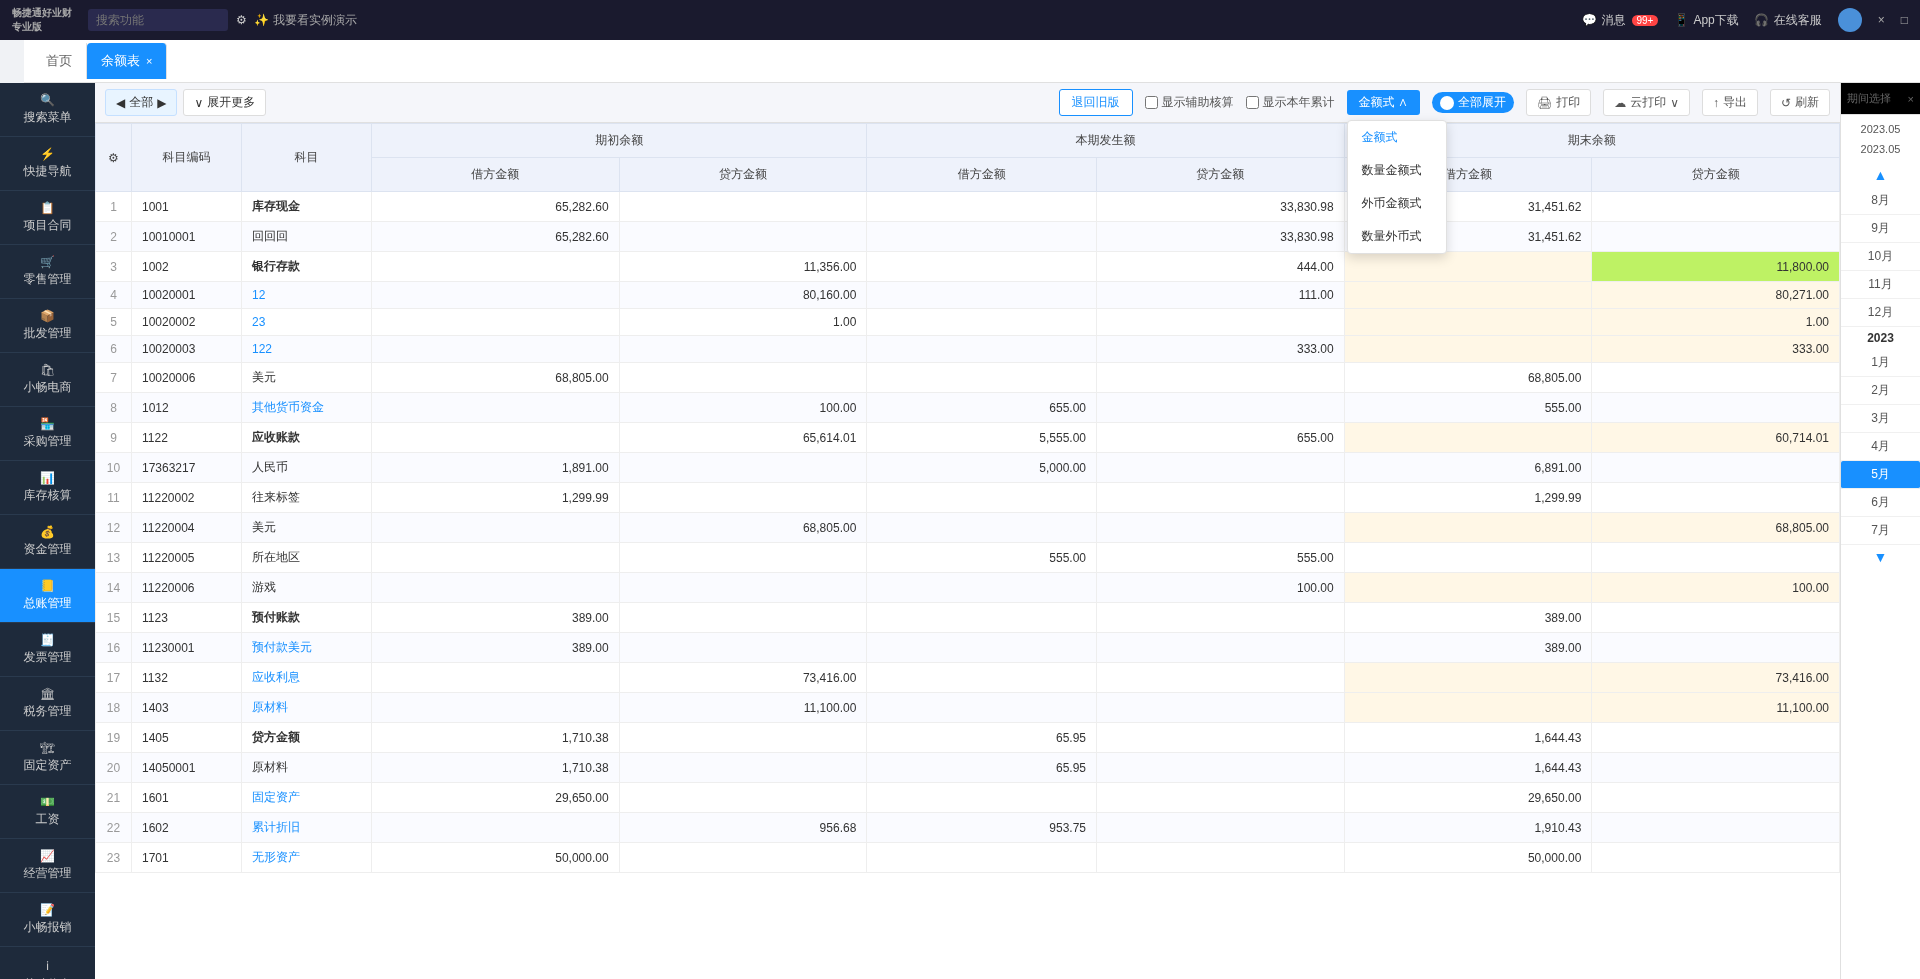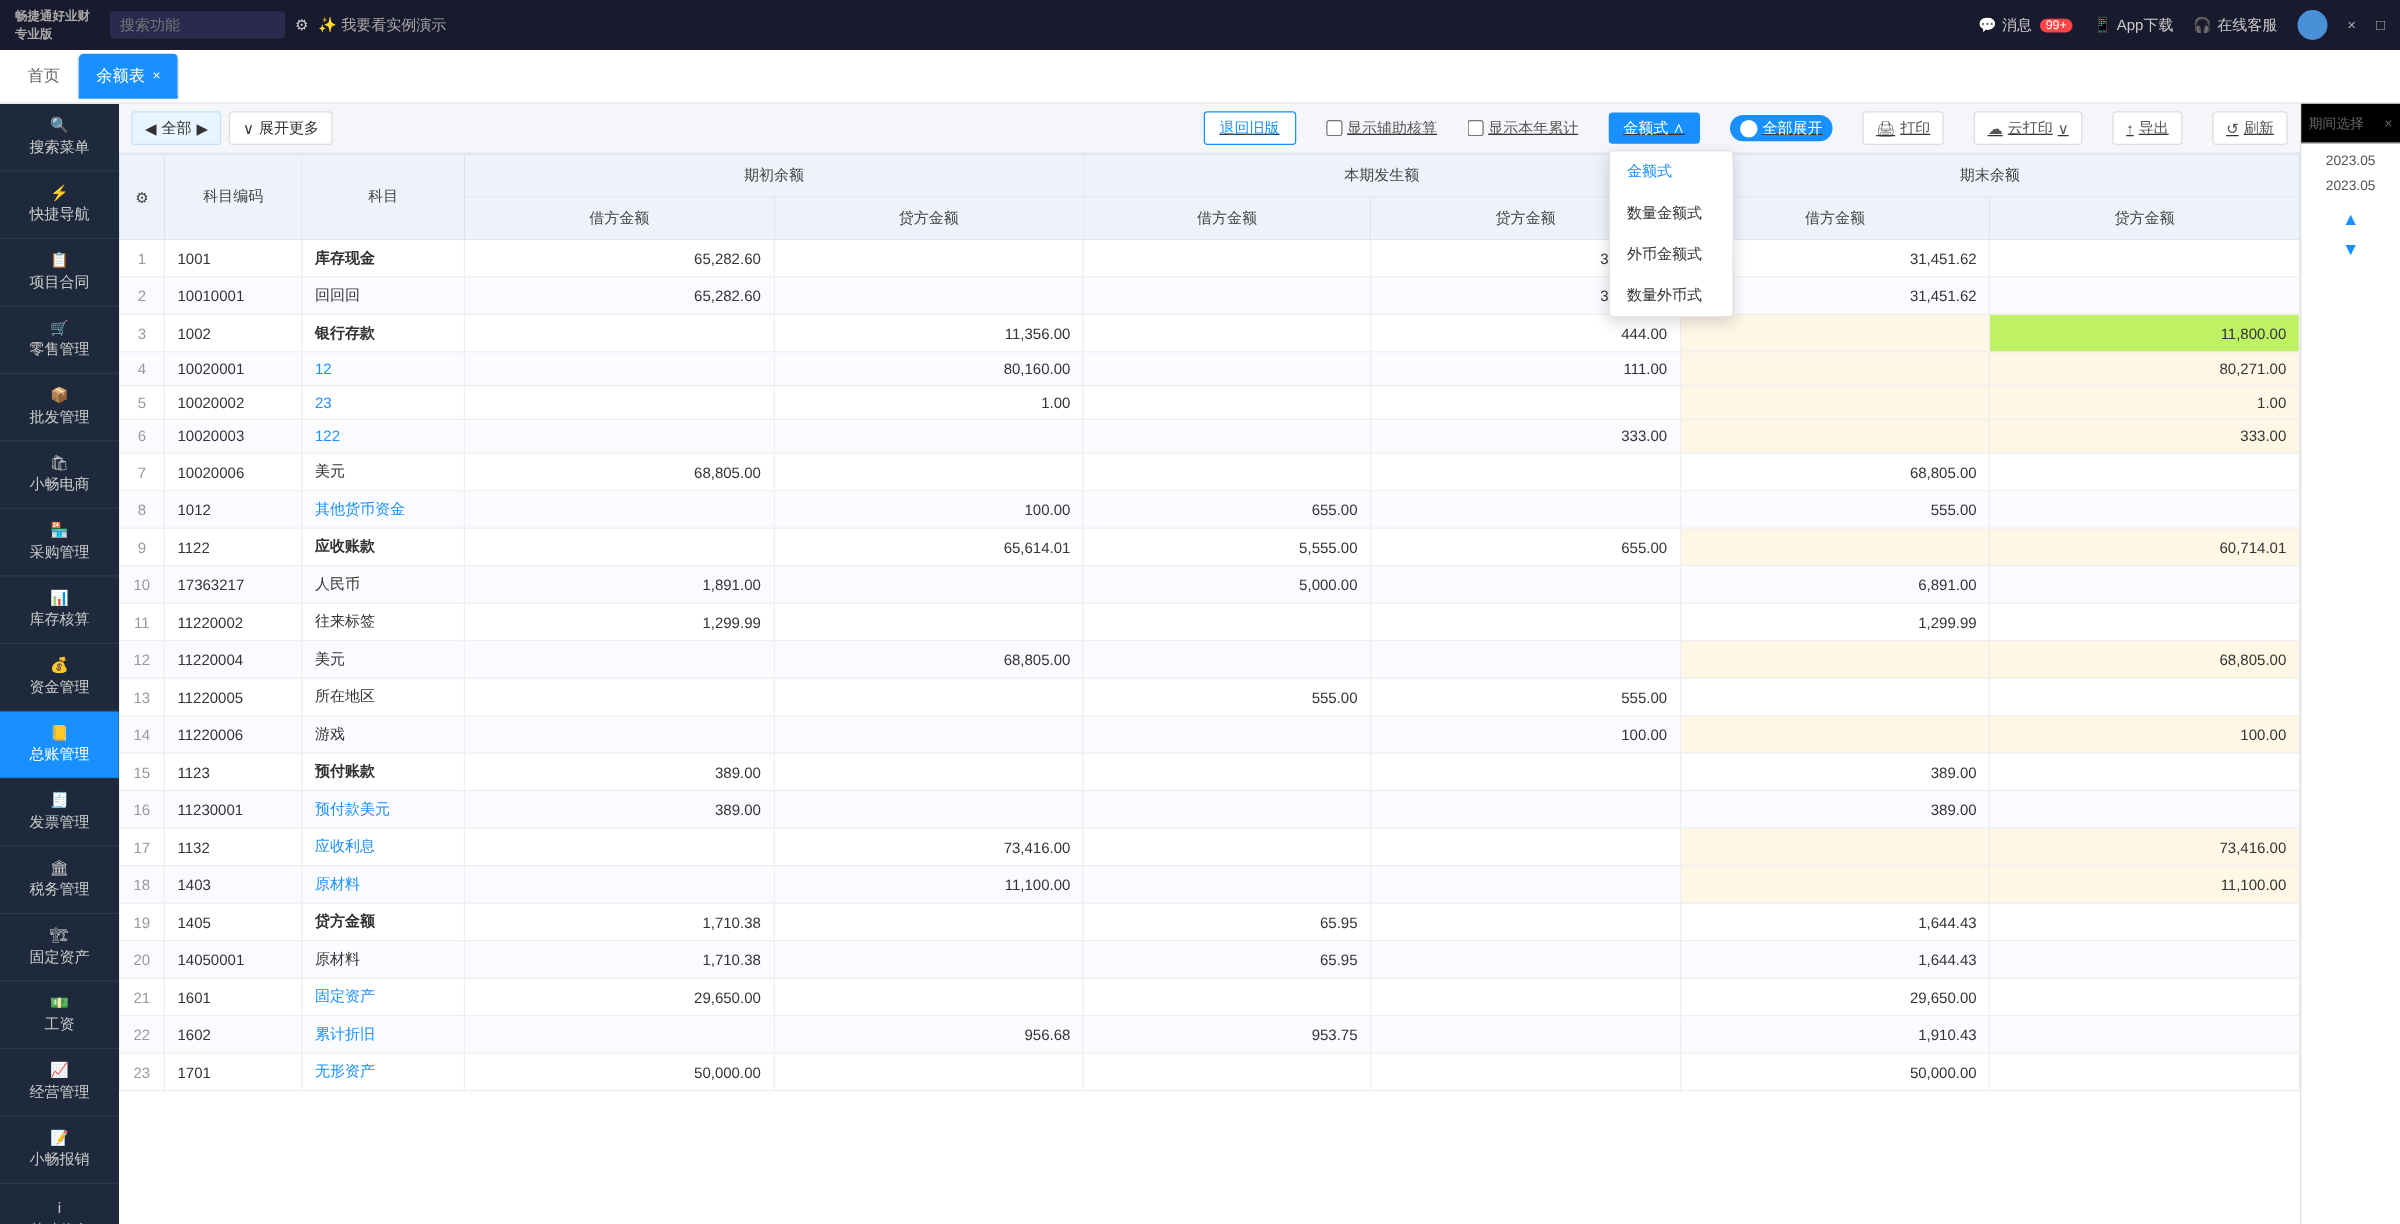--- a/index.html
+++ b/index.html
@@ -11,21 +11,21 @@
     .top-bar-logo span { font-size: 10px; color: #aaa; display: block; }
     .top-bar-search { background: #2a2a4e; border: none; color: #ccc; padding: 4px 8px; border-radius: 3px; font-size: 12px; width: 140px; margin-right: 8px; }
     .top-bar-gear { margin-right: 8px; cursor: pointer; }
     .top-bar-demo { color: #aaa; font-size: 12px; margin-right: auto; cursor: pointer; }
     .top-bar-actions { display: flex; align-items: center; gap: 16px; }
     .top-bar-action { display: flex; align-items: center; gap: 4px; color: #ccc; cursor: pointer; font-size: 12px; }
     .badge { background: #f44; color: white; border-radius: 10px; padding: 0 5px; font-size: 10px; margin-left: 2px; }
     .avatar-circle { width: 24px; height: 24px; background: #4a90d9; border-radius: 50%; display: inline-block; }
 
     
-    .tab-bar { display: flex; align-items: center; background: #fff; border-bottom: 1px solid #e0e0e0; height: 43px; padding: 0 8px; }
+    .tab-bar { display: flex; align-items: center; background: #fff; border-bottom: 1px solid #e0e0e0; height: 43px; padding: 0 8px; margin-left: 24px; }
     .tab { padding: 0 14px; height: 36px; display: flex; align-items: center; cursor: pointer; font-size: 13px; color: #666; border-right: 1px solid #e0e0e0; }
     .tab.active { background: #1890ff; color: white; border-radius: 4px 4px 0 0; }
     .tab .close-icon { margin-left: 6px; font-size: 11px; }
 
     
     .main-layout { display: flex; height: calc(100vh - 76px); }
 
     
     .sidebar { width: 95px; background: #1e2a3b; color: #ccc; display: flex; flex-direction: column; overflow-y: auto; }
     .sidebar-item { padding: 10px 6px; text-align: center; cursor: pointer; font-size: 12px; border-bottom: 1px solid #2a3a4e; }
@@ -33,21 +33,21 @@
     .sidebar-item-label { font-size: 12px; margin-top: 2px; }
 
     
     .content { flex: 1; display: flex; flex-direction: column; background: #f5f6fa; overflow: hidden; }
 
     
     .toolbar { display: flex; align-items: center; padding: 6px 10px; background: #f5f6fa; gap: 8px; flex-wrap: wrap; border-bottom: 1px solid #e0e0e0; }
     .toolbar-left { display: flex; align-items: center; gap: 6px; }
     .breadcrumb-btn { background: #e8f4ff; border: 1px solid #c5e0ff; padding: 4px 10px; border-radius: 3px; cursor: pointer; font-size: 12px; color: #333; display: flex; align-items: center; gap: 4px; }
     .expand-btn { background: white; border: 1px solid #ddd; padding: 4px 10px; border-radius: 3px; cursor: pointer; font-size: 12px; color: #333; display: flex; align-items: center; gap: 4px; }
-    .toolbar-right { display: flex; align-items: center; gap: 24px; margin-left: auto; text-decoration: underline; }
+    .toolbar-right { display: flex; align-items: center; gap: 12px; margin-left: auto; }
     .btn-return { background: #fff; border: 1px solid #1890ff; color: #1890ff; padding: 4px 12px; border-radius: 3px; cursor: pointer; font-size: 12px; }
     .checkbox-label { display: flex; align-items: center; gap: 4px; font-size: 12px; color: #555; cursor: pointer; }
     .btn-jinji { background: #1890ff; color: white; border: none; padding: 4px 12px; border-radius: 3px; cursor: pointer; font-size: 12px; display: flex; align-items: center; gap: 4px; }
     .toggle-switch { display: inline-flex; align-items: center; background: #1890ff; border-radius: 20px; padding: 2px 8px; color: white; font-size: 12px; cursor: pointer; gap: 4px; }
     .toggle-circle { width: 14px; height: 14px; background: white; border-radius: 50%; }
     .btn-icon { background: white; border: 1px solid #ddd; padding: 4px 10px; border-radius: 3px; cursor: pointer; font-size: 12px; color: #555; display: flex; align-items: center; gap: 4px; }
 
     
     .dropdown-container { position: relative; }
     .dropdown-menu { position: absolute; top: 30px; left: 0; background: white; border: 1px solid #e0e0e0; border-radius: 4px; box-shadow: 0 4px 12px rgba(0,0,0,0.15); z-index: 100; min-width: 100px; }
@@ -535,16 +535,31 @@
   <div class="right-panel">
     <div class="right-panel-header">
       <span>期间选择</span>
       <span style="cursor:pointer;">×</span>
     </div>
     <div style="padding:4px 6px;">
       <div class="period-label">2023.05</div>
       <div class="period-label">2023.05</div>
     </div>
     <div class="panel-scroll-btn">▲</div>
+    <div id="month-list">
+        <div class="month-item">8月</div>
+        <div class="month-item">9月</div>
+        <div class="month-item">10月</div>
+        <div class="month-item">11月</div>
+        <div class="month-item">12月</div>
+        <div class="year-label">2023</div>
+        <div class="month-item">1月</div>
+        <div class="month-item">2月</div>
+        <div class="month-item">3月</div>
+        <div class="month-item">4月</div>
+        <div class="month-item active">5月</div>
+        <div class="month-item">6月</div>
+        <div class="month-item">7月</div>
+      </div>
     <div class="panel-scroll-btn">▼</div>
   </div>
 
 </div>
 
 </body></html>

